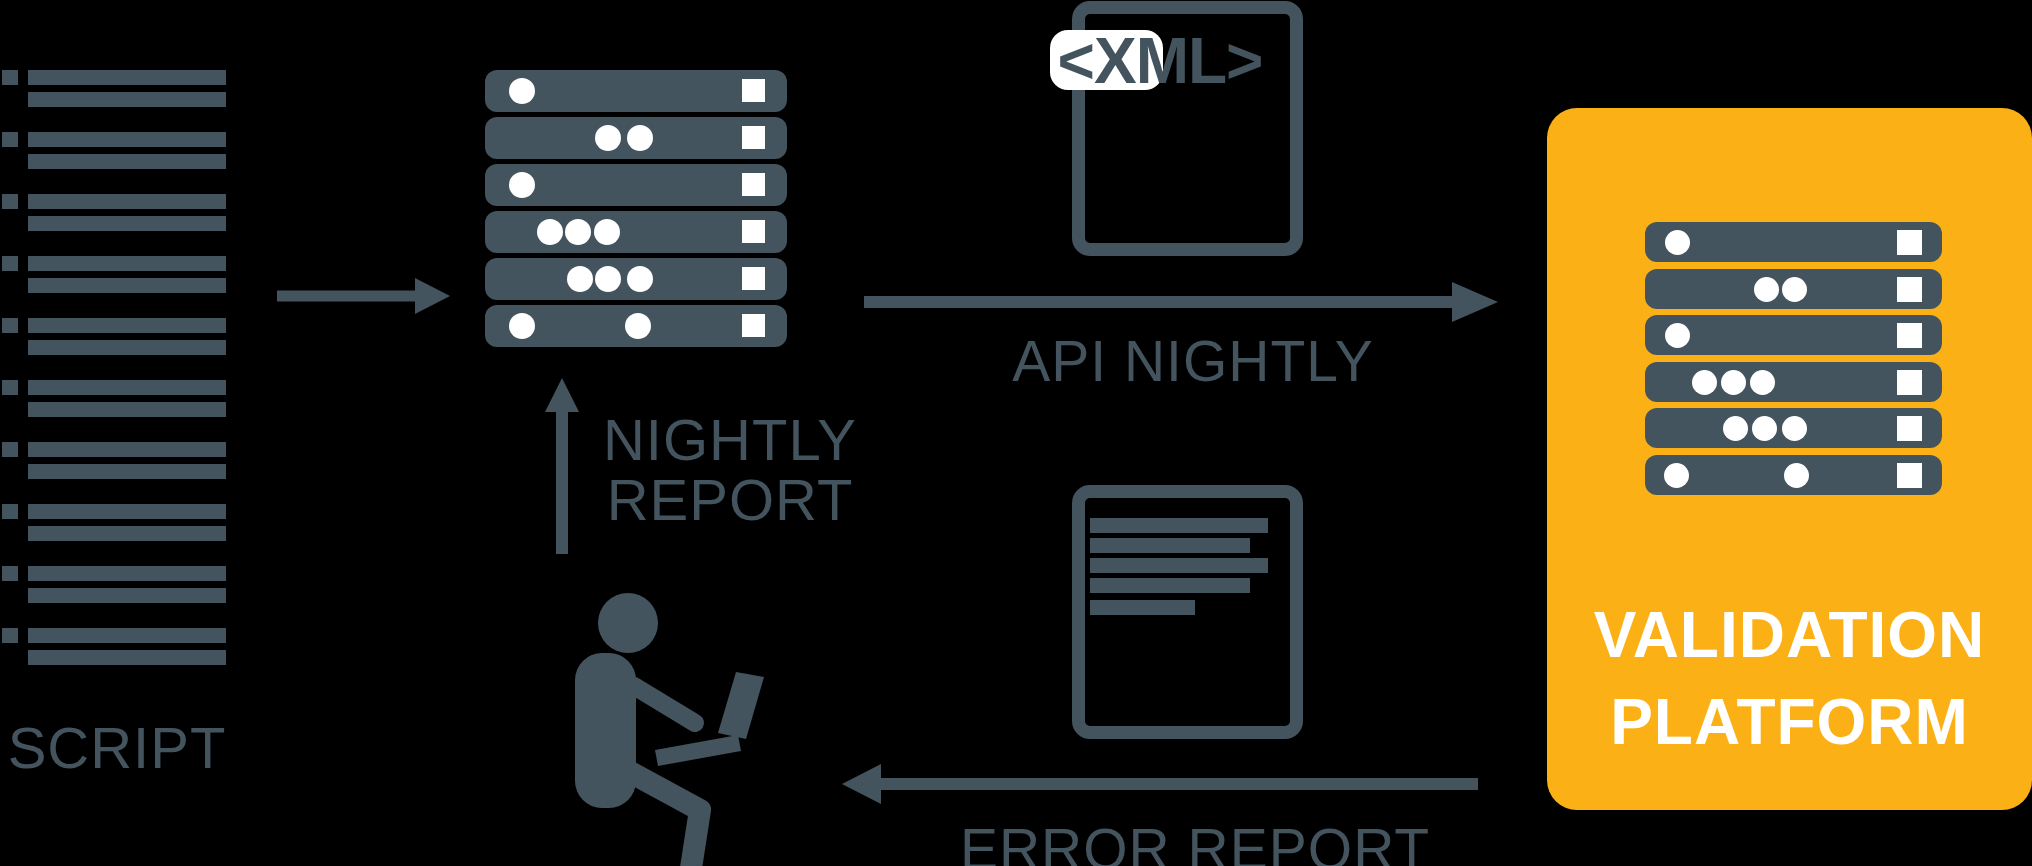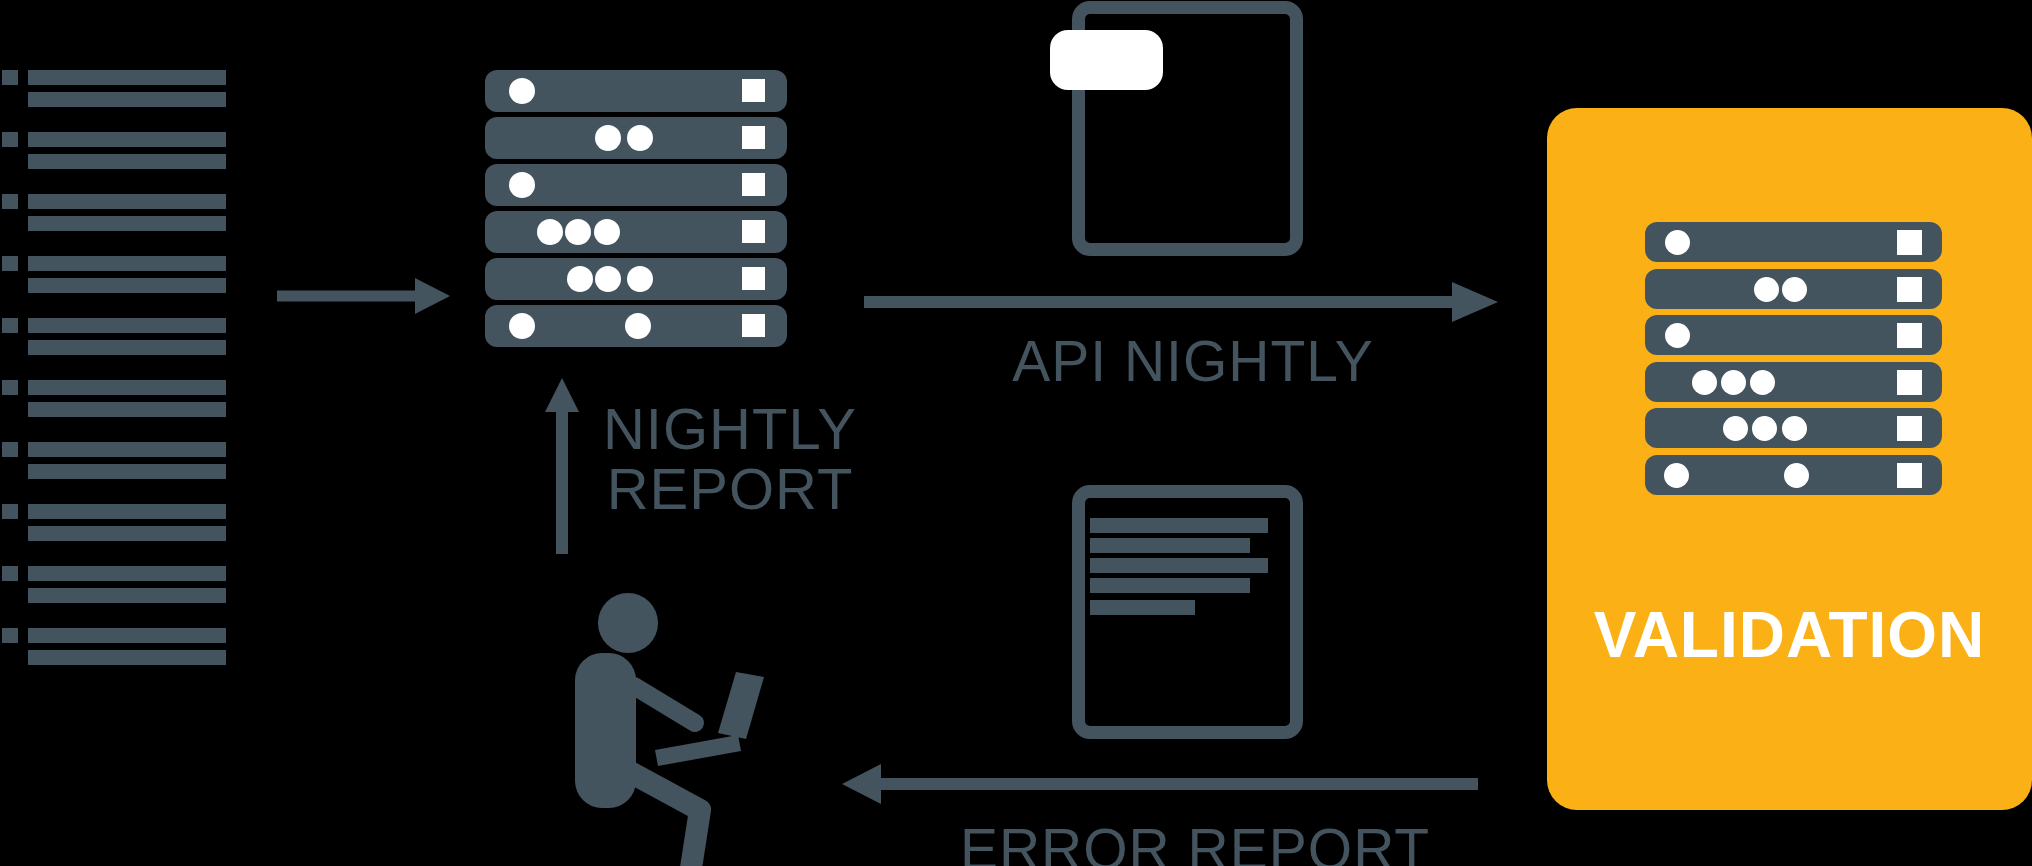--- a/index.html
+++ b/index.html
@@ -36,21 +36,21 @@
   .dot{position:absolute;background:var(--white);border-radius:50%;}
   .server-mid .dot{width:26px;height:26px;top:8px;}
   .server-val .dot{width:25px;height:25px;top:8px;}
   .sq{position:absolute;background:var(--white);}
   .server-mid .sq{width:23px;height:23px;top:9px;left:257px;}
   .server-val .sq{width:25px;height:25px;top:8px;left:252px;}
   
   .arrow line{stroke:var(--slate);}
   .arrow polygon{fill:var(--slate);}
   
-  .nightly-label{left:580px;top:399px;width:300px;font-size:58px;line-height:60px;}
+  .nightly-label{left:580px;top:410px;width:300px;font-size:58px;line-height:60px;}
   .api-label{left:943px;top:328px;width:500px;font-size:57px;}
   .error-label{left:945px;top:816px;width:500px;font-size:57px;}
   
   .doc{
     box-sizing:border-box;border:13px solid var(--slate);border-radius:18px;
     background:transparent;
   }
   .xml-doc{left:1072px;top:1px;width:231px;height:255px;z-index:1;}
   .xml-badge{left:1050px;top:30px;width:113px;height:60px;border-radius:18px;background:var(--white);z-index:2;}
   .xml-text{left:1040px;top:24px;width:240px;z-index:3;font-size:64px;font-weight:bold;letter-spacing:-1px;color:var(--slate);text-align:center;white-space:nowrap;}
@@ -70,20 +70,21 @@
   .person .fill{fill:var(--slate);}
   .person .stroke{stroke:var(--slate);fill:none;}
 </style>
 </head>
 <body>
 
 <div class="canvas">
 
   <div class="abs script-squares"></div>
   <div class="abs script-bars"></div>
+  <div class="abs label script-label">SCRIPT</div>
 
   <svg class="abs arrow" style="left:270px;top:268px" width="185" height="56" viewBox="0 0 185 56">
     <line x1="7" y1="28" x2="145" y2="28" stroke-width="11"></line>
     <polygon points="145,10 180,28 145,46"></polygon>
   </svg>
 
   <div class="abs server server-mid">
     <div class="srv-row">
       <span class="dot" style="left:24px"></span>
       <span class="sq"></span>
@@ -129,20 +130,21 @@
     <circle class="fill" cx="68" cy="43" r="30"></circle>
     <rect class="fill" x="15" y="73" width="61" height="155" rx="27"></rect>
     <path class="stroke" d="M74 106 L135 143" stroke-width="18" stroke-linecap="round"></path>
     <polygon class="fill" points="176,92 204,97 186,159 158,153"></polygon>
     <polygon class="fill" points="95,170 178,155 181,171 98,186"></polygon>
     <path class="stroke" d="M70 192 L140 230 L131 288" stroke-width="22" stroke-linecap="round" stroke-linejoin="round"></path>
   </svg>
 
   <div class="abs doc xml-doc"></div>
   <div class="abs xml-badge"></div>
+  <div class="abs xml-text">&lt;XML&gt;</div>
 
   <svg class="abs arrow" style="left:858px;top:274px" width="645" height="56" viewBox="0 0 645 56">
     <line x1="6" y1="28" x2="594" y2="28" stroke-width="12"></line>
     <polygon points="594,8 640,28 594,48"></polygon>
   </svg>
   <div class="abs label api-label">API NIGHTLY</div>
 
   <div class="abs doc error-doc">
     <div class="doc-bar" style="top:20px;width:178px"></div>
     <div class="doc-bar" style="top:40px;width:160px"></div>
@@ -185,16 +187,17 @@
         <span class="sq"></span>
       </div>
       <div class="srv-row">
         <span class="dot" style="left:19px"></span>
         <span class="dot" style="left:139px"></span>
         <span class="sq"></span>
       </div>
     </div>
     <div class="validation-label">
       <div>VALIDATION</div>
+      <div>PLATFORM</div>
     </div>
   </div>
 
 </div>
 
 </body></html>

